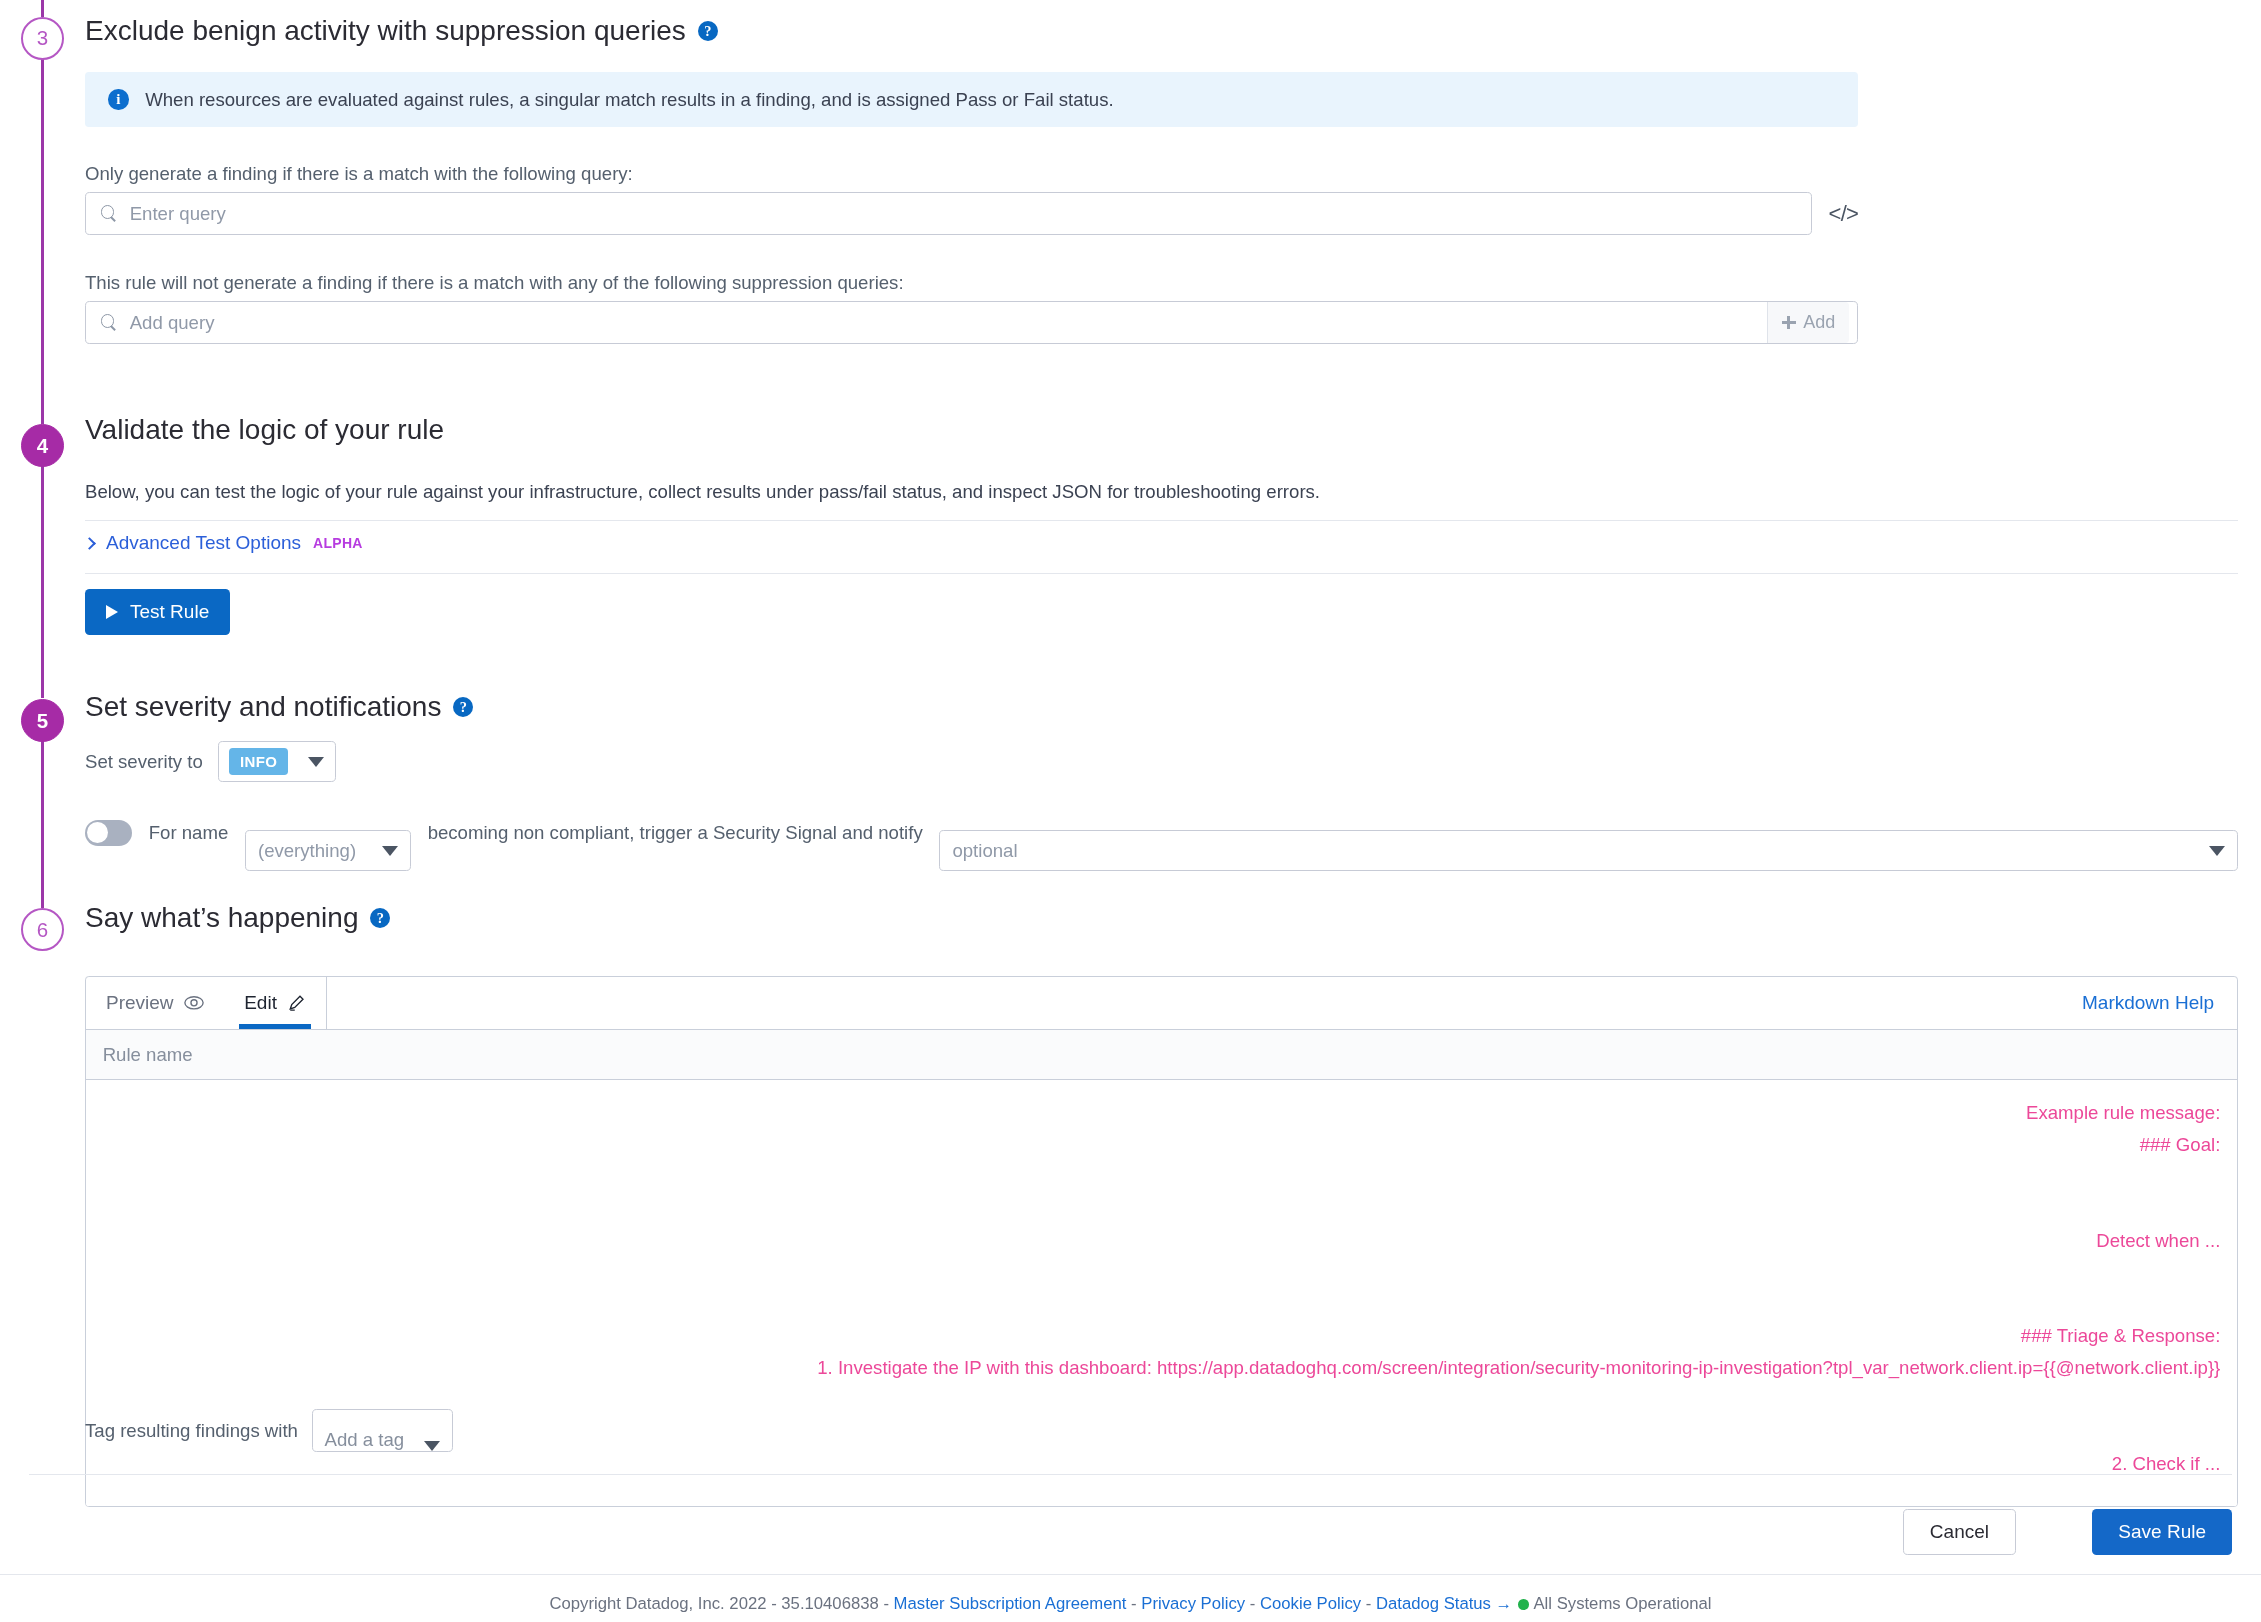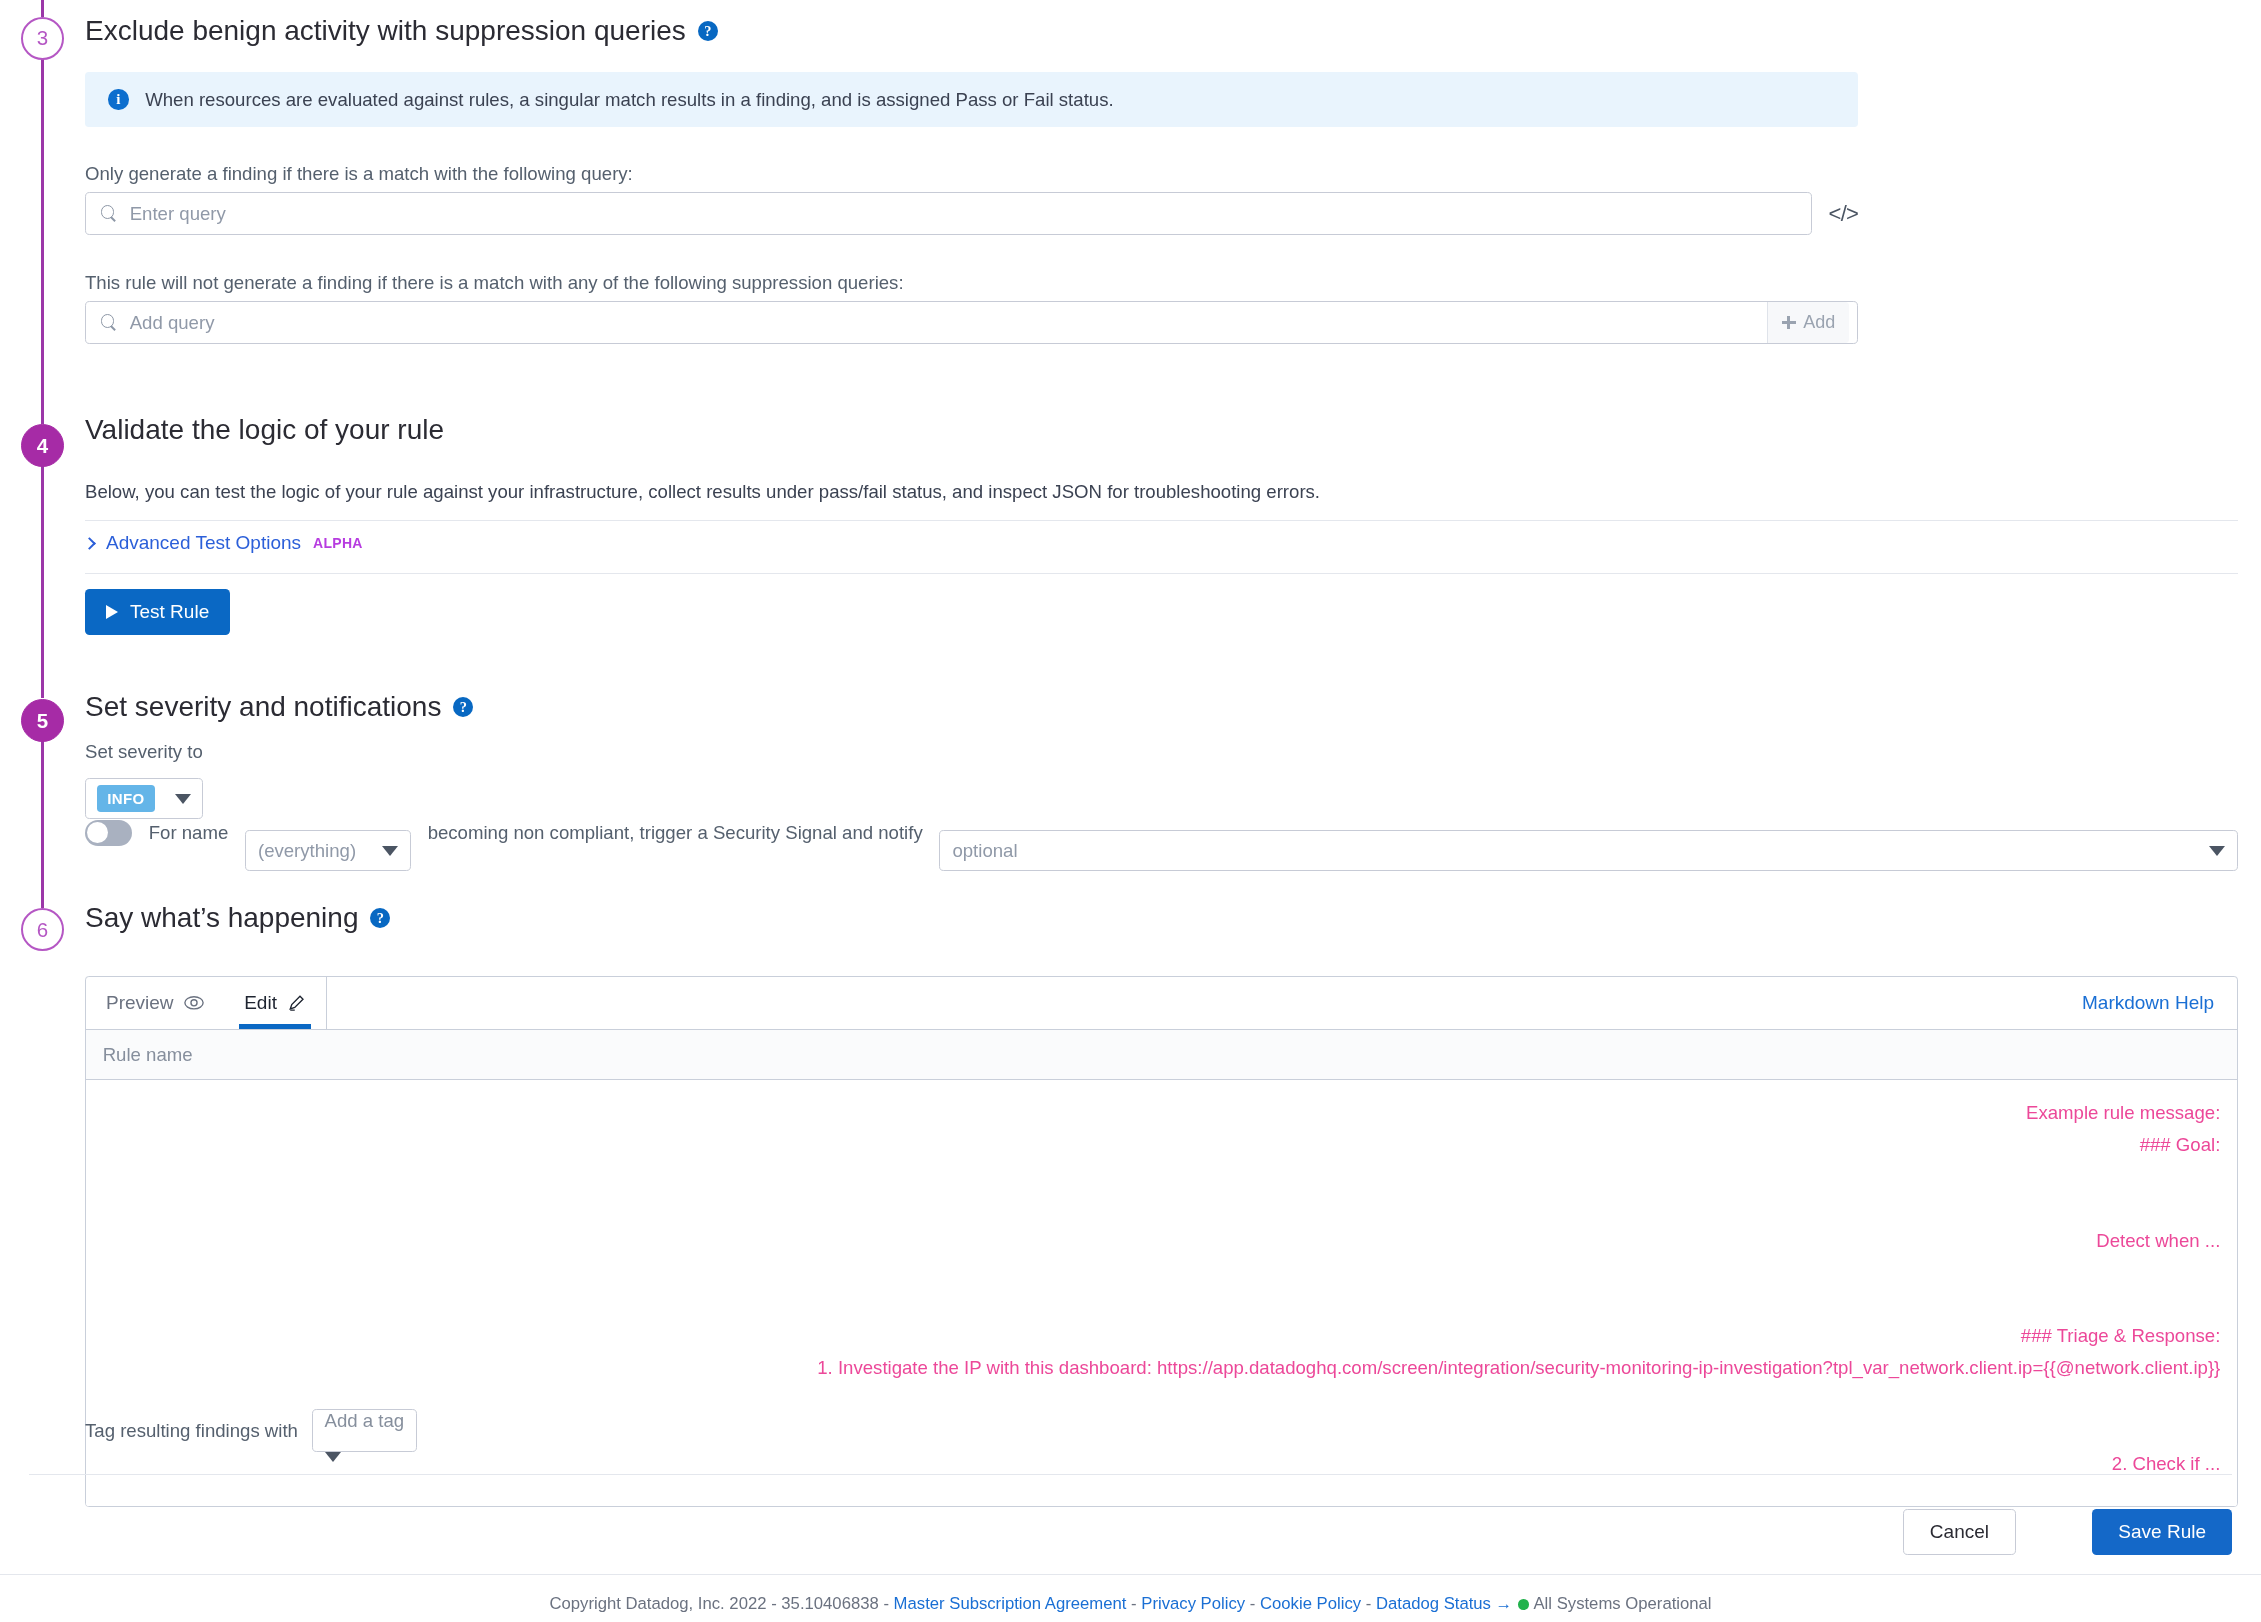--- a/index.html
+++ b/index.html
@@ -310,25 +310,24 @@
     min-height: 304px;
     background: #ffffff;
     text-align: right;
   }
 
   .tag-select {
     height: 43px;
     border: 0.8px solid #c7cbd6;
     border-radius: 4.6px;
     background: #fff;
-    display: flex; align-items: flex-start;
+    display: flex; align-items: flex-end;
     padding: 0 12px;
     gap: 20px;
     cursor: pointer;
-    flex-direction: column;
   }
   .tag-select .ph { font-size: 18.6px; color: #868f9d; }
 
   
   .footer-rule {
     position: absolute;
     left: 29px; right: 29px;
     height: 0.8px;
     background: #e4e7ed;
   }
@@ -448,21 +447,21 @@
 <button class="btn-primary content" style="top:589px;">
   <span class="play-tri"></span>
   <span>Test Rule</span>
 </button>
 
 <h2 class="section-title content" style="top:691px;">
   <span>Set severity and notifications</span>
   <span class="help-icon">?</span>
 </h2>
 
-<div class="content row" style="top:741px; gap:15px;flex-direction:column;">
+<div class="content row" style="top:741px; gap:15px;">
   <span class="field-label">Set severity to</span>
   <span class="severity-select">
     <span class="sev-pill">INFO</span>
     <span class="caret-down"></span>
   </span>
 </div>
 
 <div class="content row" style="top:795px; width:2153px; gap:16.7px;">
   <span class="toggle">
     <span class="knob"></span>

